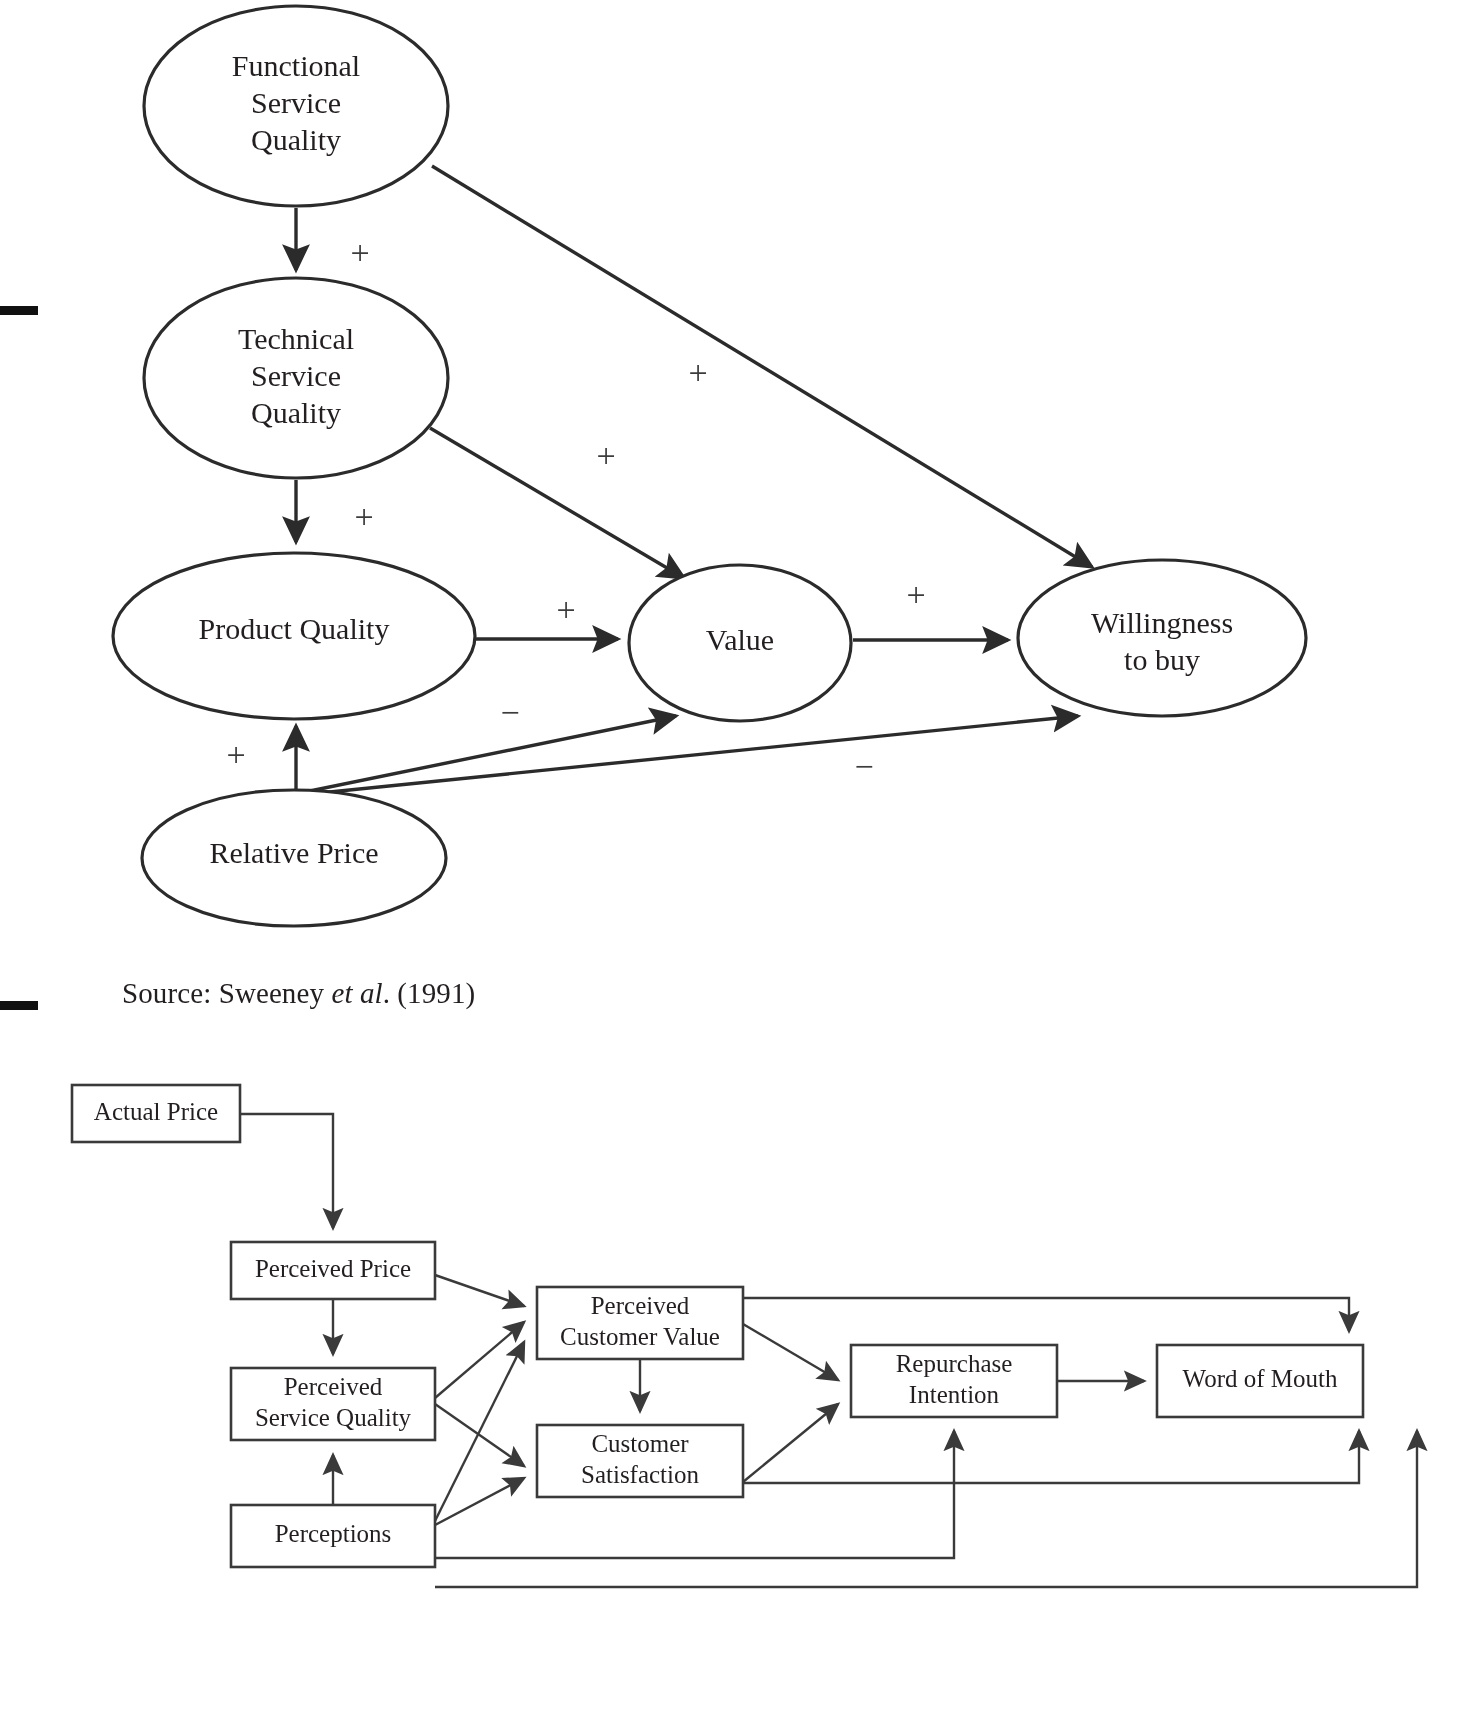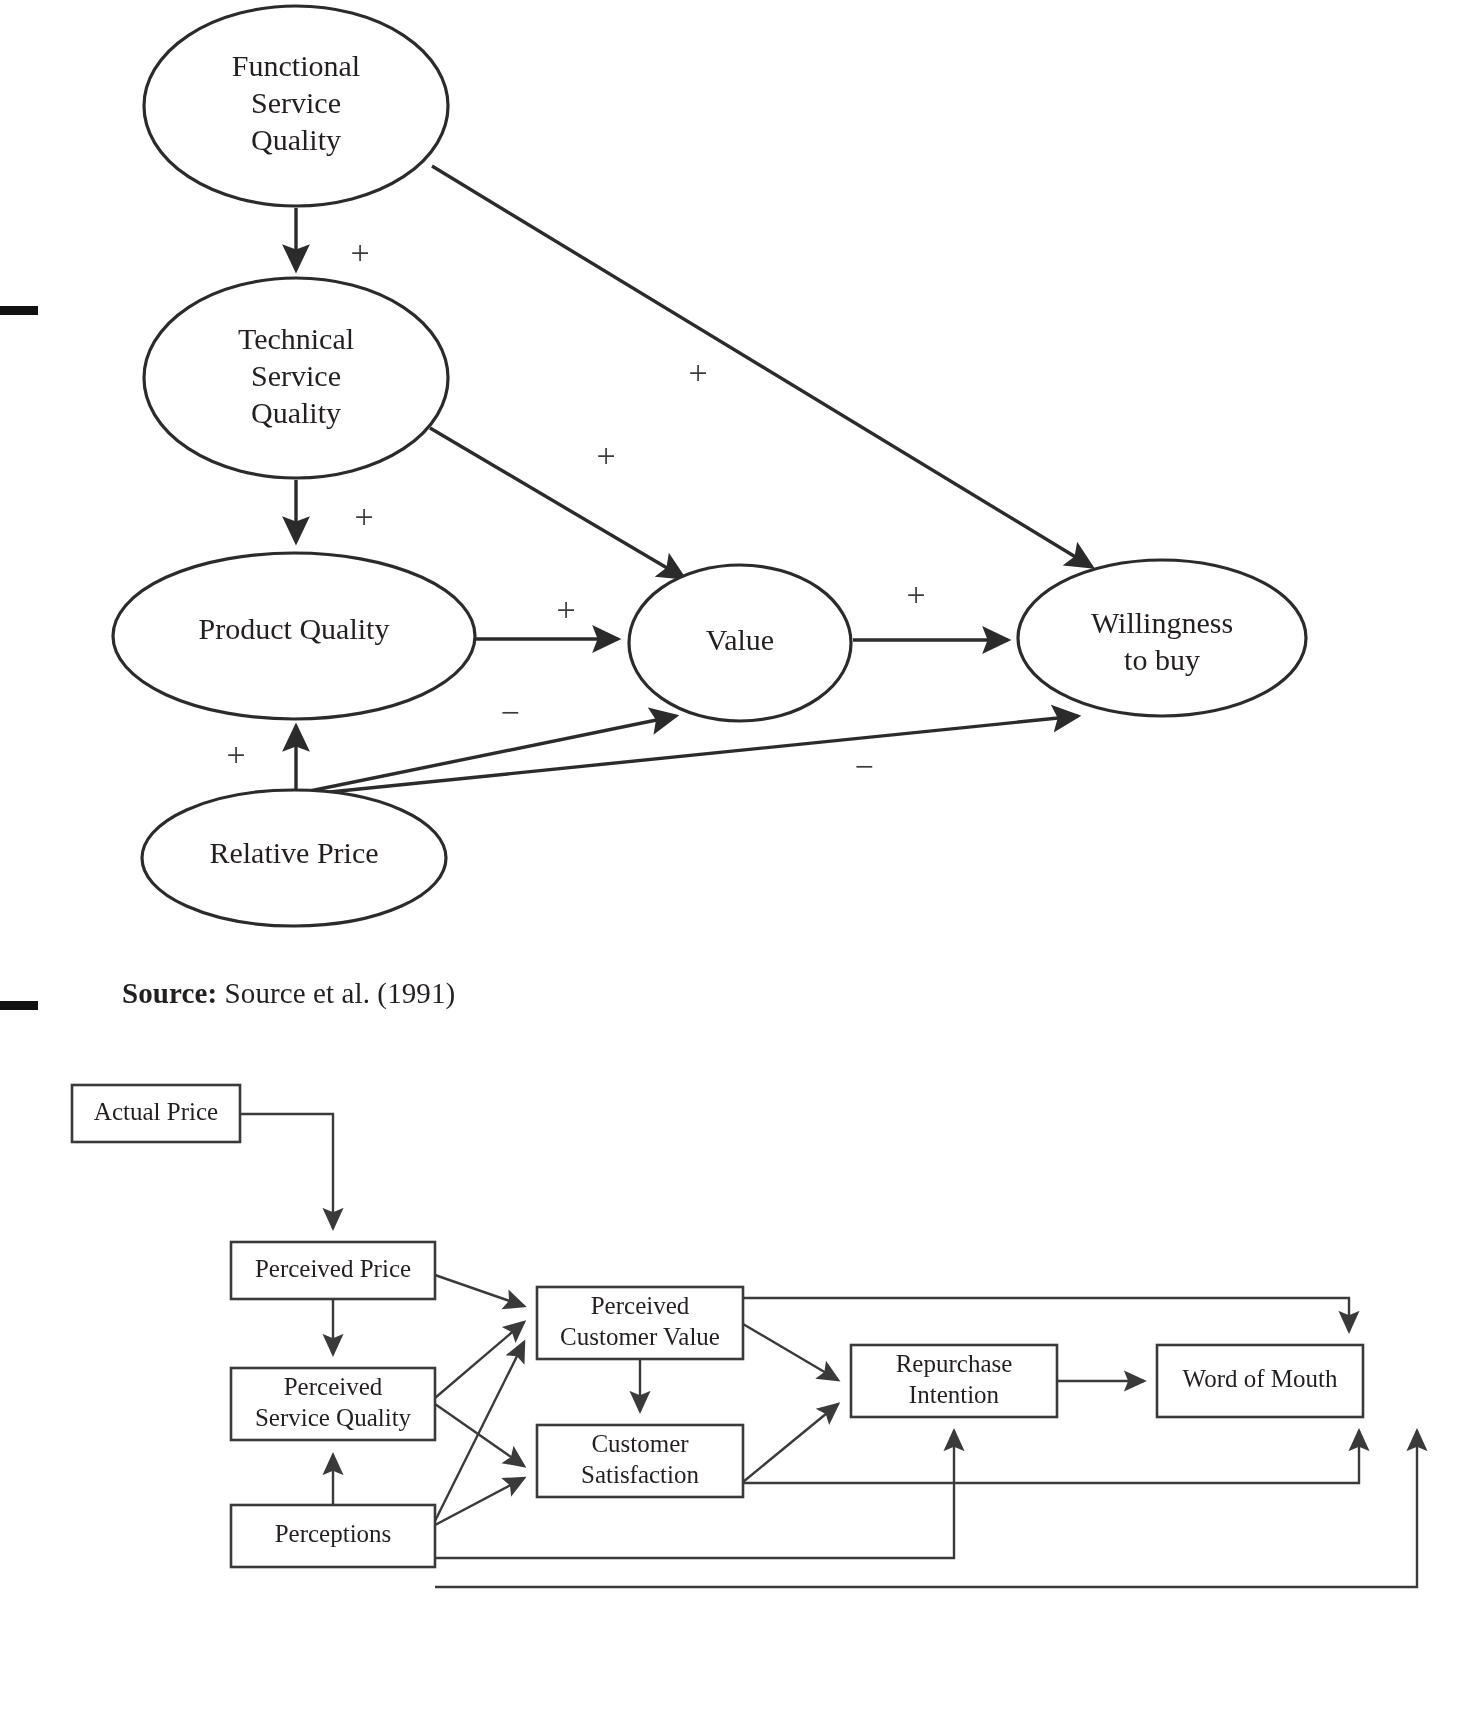--- a/index.html
+++ b/index.html
@@ -61,22 +61,22 @@
     fill: #111111;
   }
   .source-line {
     position: absolute;
     left: 122px;
     top: 977px;
     font-size: 29px;
     letter-spacing: 0.1px;
     white-space: nowrap;
   }
-  .source-line .src-label { font-weight: bold; }
-  .source-line .src-etal { }
+  .source-line .src-label { font-weight: normal; }
+  .source-line .src-etal { font-style: italic; }
 </style>
 </head>
 <body>
 
 <div id="stage">
 
   <svg width="1461" height="1717" viewBox="0 0 1461 1717">
     <defs>
       <marker id="ah" markerWidth="9" markerHeight="9" refX="7.6" refY="4.5" orient="auto" markerUnits="strokeWidth">
         <path d="M0,0.4 L8.6,4.5 L0,8.6 L1.6,4.5 Z" fill="#2b2b2b"></path>
@@ -232,16 +232,16 @@
     </g>
 
     <g>
       <rect class="box-shape" x="1157" y="1345" width="206" height="72"></rect>
       <text class="node-label box-label" x="1260" y="1381">Word of Mouth</text>
     </g>
 
   </svg>
 
   <div class="source-line">
-    <span class="src-label">Source:</span><span>&nbsp;</span><span>Source </span><span class="src-etal">et al</span><span>. (1991)</span>
+    <span class="src-label">Source:</span><span>&nbsp;</span><span>Sweeney </span><span class="src-etal">et al</span><span>. (1991)</span>
   </div>
 
 </div>
 
 </body></html>

